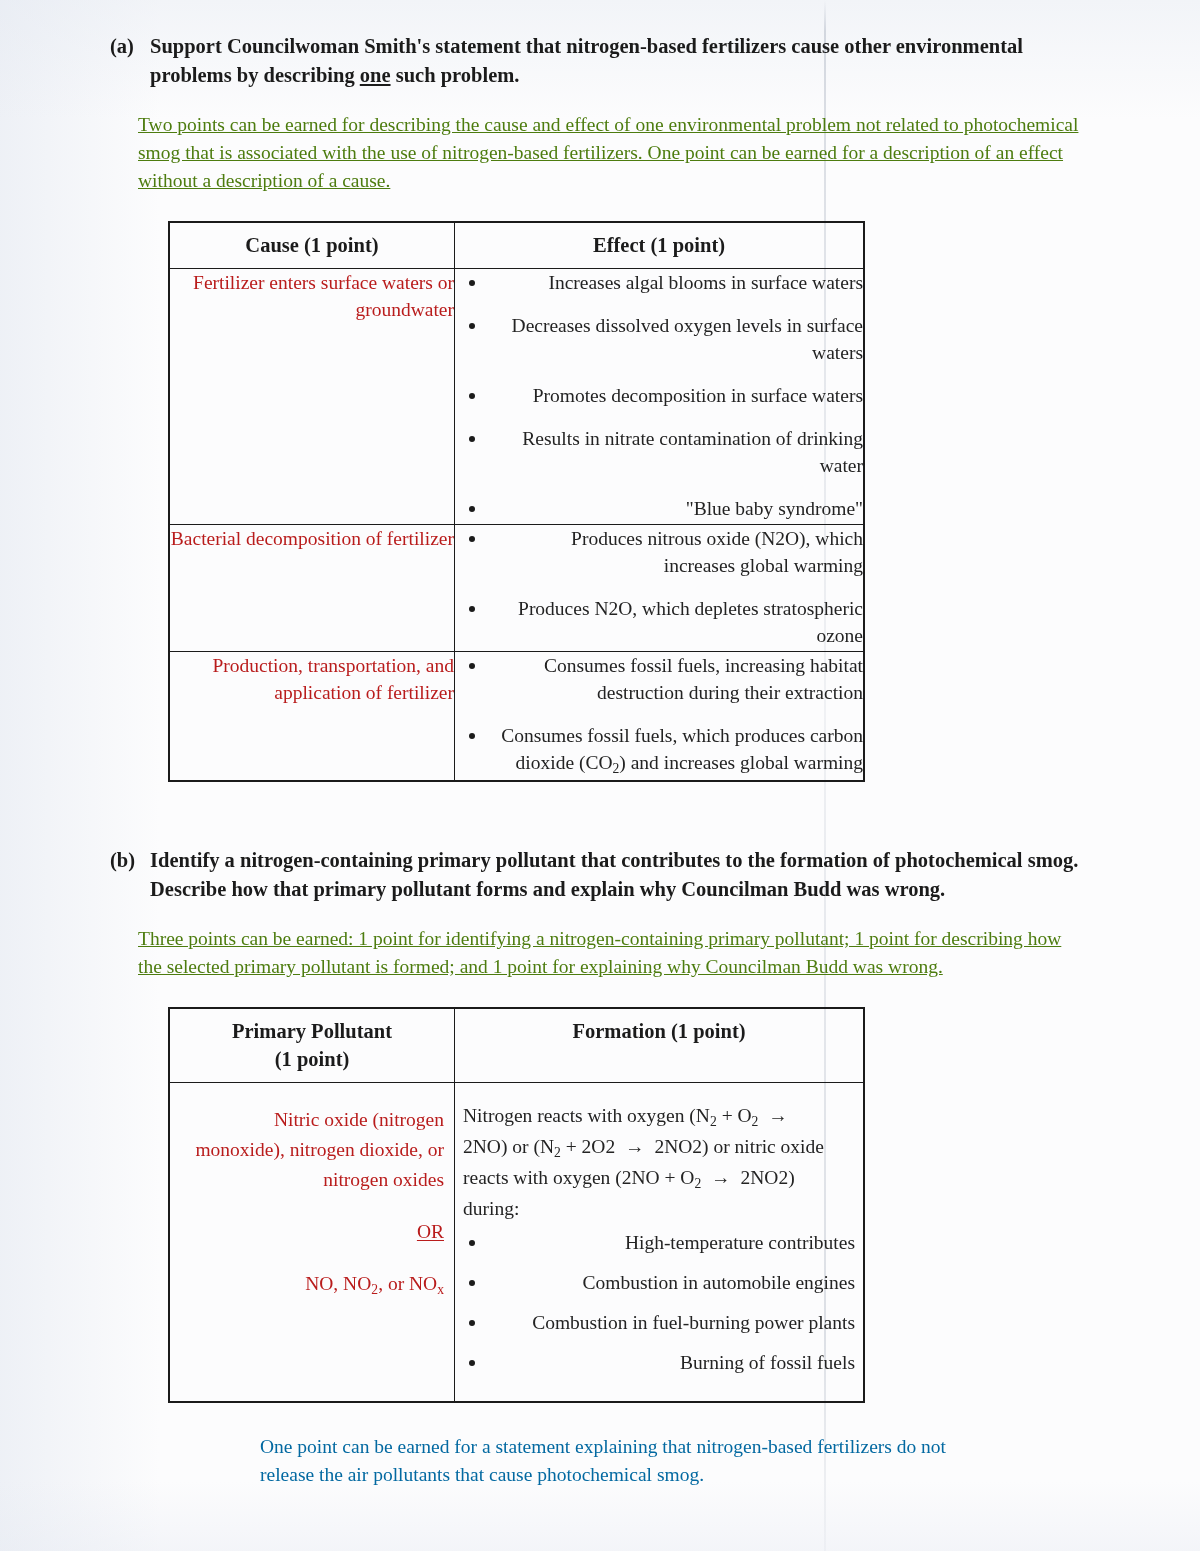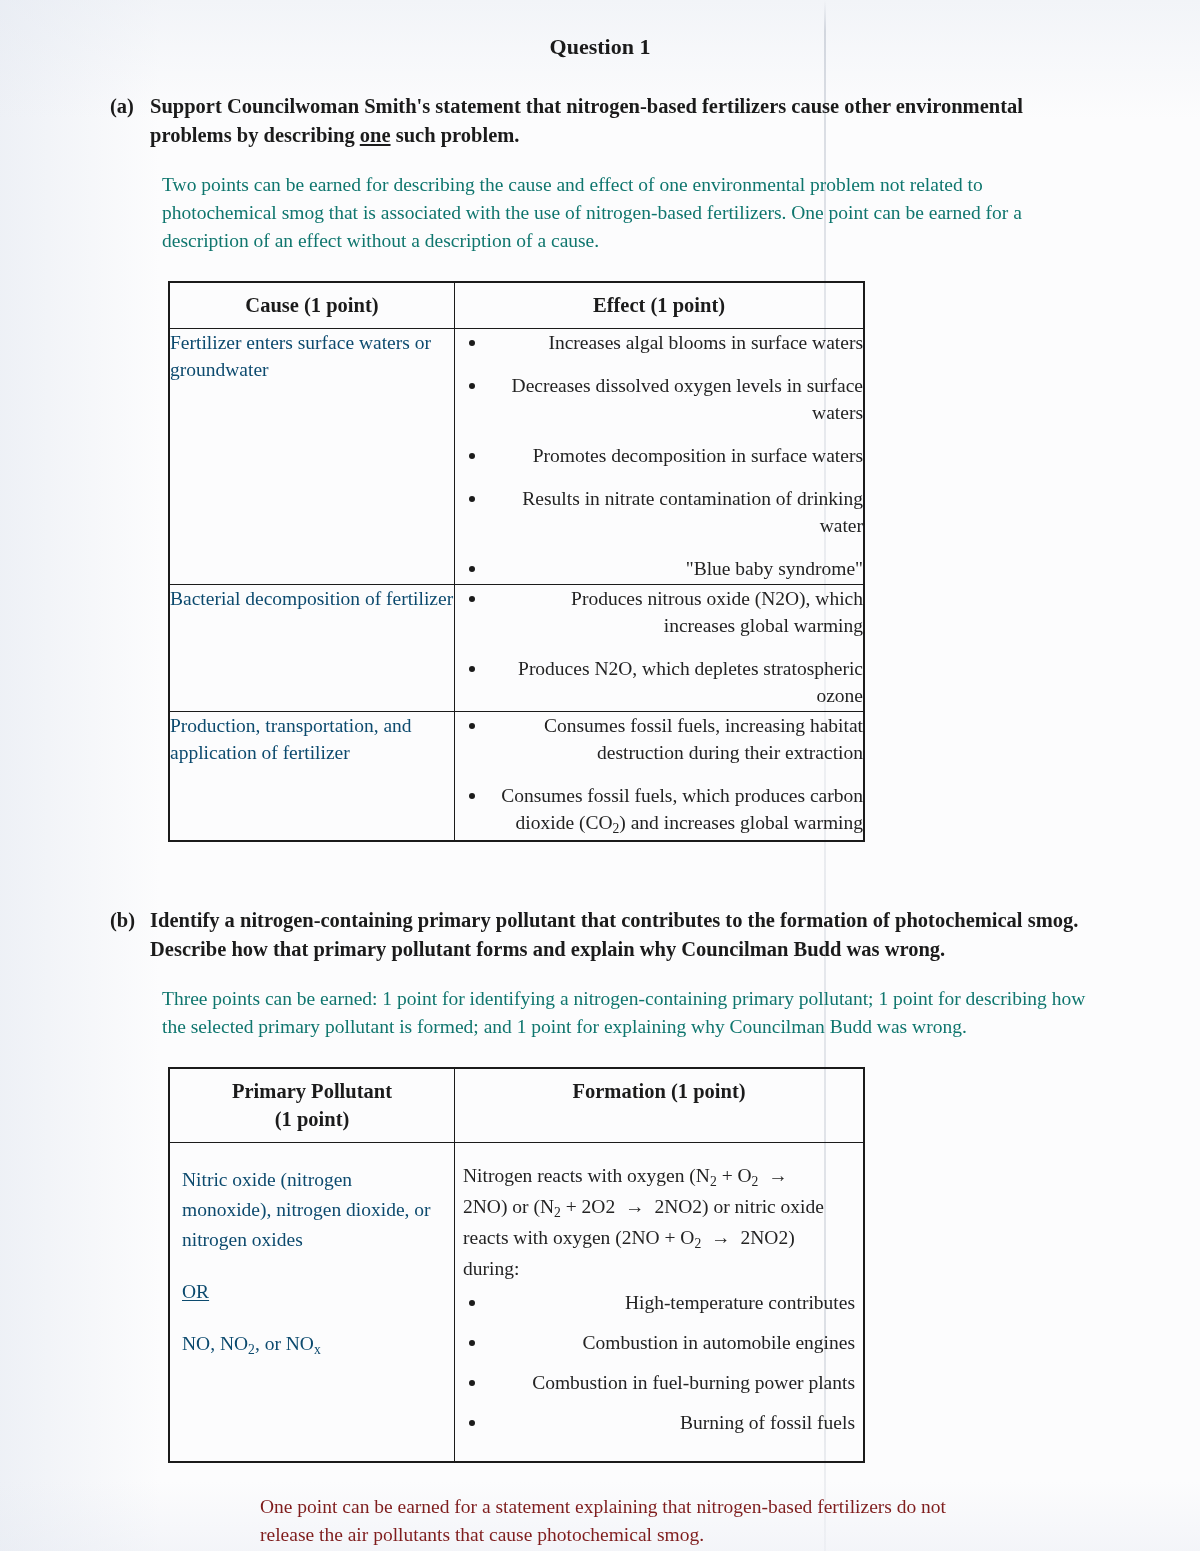--- a/index.html
+++ b/index.html
@@ -107,25 +107,26 @@
   .part-prompt-text {
     flex: 1 1 auto;
   }
   .part-prompt-text u {
     text-decoration: underline;
     text-underline-offset: 2px;
   }
 
   .rubric-note {
     margin-top: 22px;
-    margin-left: 52px;
+    margin-left: 28px;
     font-size: 19.5px;
     line-height: 28px;
-    color: #0f766e;
+    color: #4d7c0f;
     max-width: 945px;
+    text-decoration: underline;
   }
 
   
   .rubric-table {
     margin-top: 26px;
     margin-left: 58px;
     width: 697px;
     border-collapse: collapse;
     border: 2px solid #1b1b1b;
     background: transparent;
@@ -143,21 +144,22 @@
     padding: 8px 6px 9px;
     line-height: 28px;
   }
   .col-cause  { width: 272px; }
   .col-effect { width: auto;  }
 
   .cause-cell {
     font-size: 19.5px;
     line-height: 27px;
     padding: 9px 10px 14px 12px;
-    color: #0c4a6e;
+    color: #b91c1c;
+    text-align: right;
   }
   .effect-cell {
     padding: 9px 8px 13px 0;
   }
   .bullets {
     list-style: none;
     margin: 0;
     padding: 0;
     text-align: right;
   }
@@ -206,35 +208,34 @@
   }
   .arrow { padding: 0 5px; }
 
   
   .closing-note {
     margin-top: 30px;
     margin-left: 150px;
     margin-right: 105px;
     font-size: 19.5px;
     line-height: 28px;
-    color: #7f1d1d;
+    color: #0369a1;
   }
 </style>
 </head>
 <body>
 
 <div class="scan-tint-left"></div>
 <div class="scan-tint-top"></div>
 <div class="scan-tint-bottom"></div>
 <div class="scan-crease"></div>
 
 <div class="page">
 
 
-  <div class="question-title">Question 1</div>
 
   <div class="part">
     <div class="part-prompt">
       <span class="part-letter">(a)</span>
       <span class="part-prompt-text"><span>Support Councilwoman Smith's statement that nitrogen-based fertilizers cause other environmental problems by describing </span><u>one</u><span> such problem.</span></span>
     </div>
 
     <div class="rubric-note">Two points can be earned for describing the cause and effect of one environmental problem not related to photochemical smog that is associated with the use of nitrogen-based fertilizers. One point can be earned for a description of an effect without a description of a cause.</div>
 
     <table class="rubric-table table-a">

